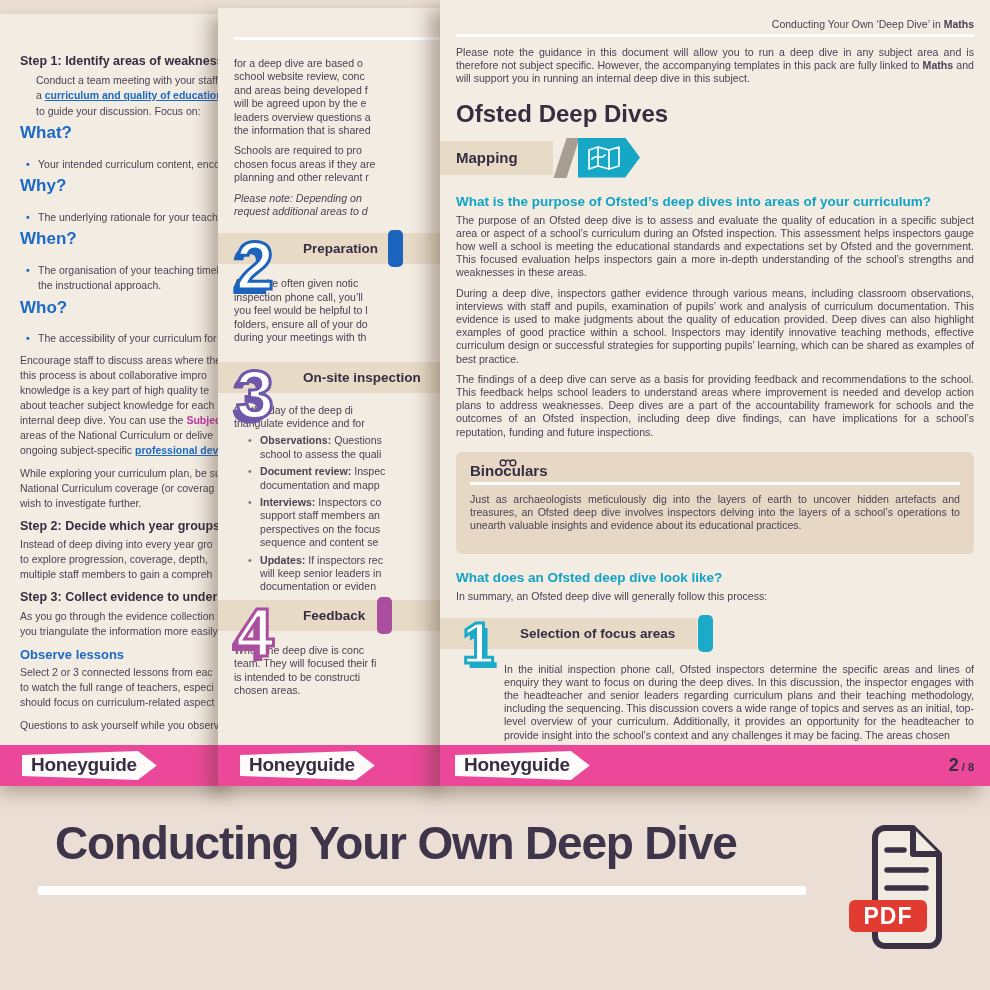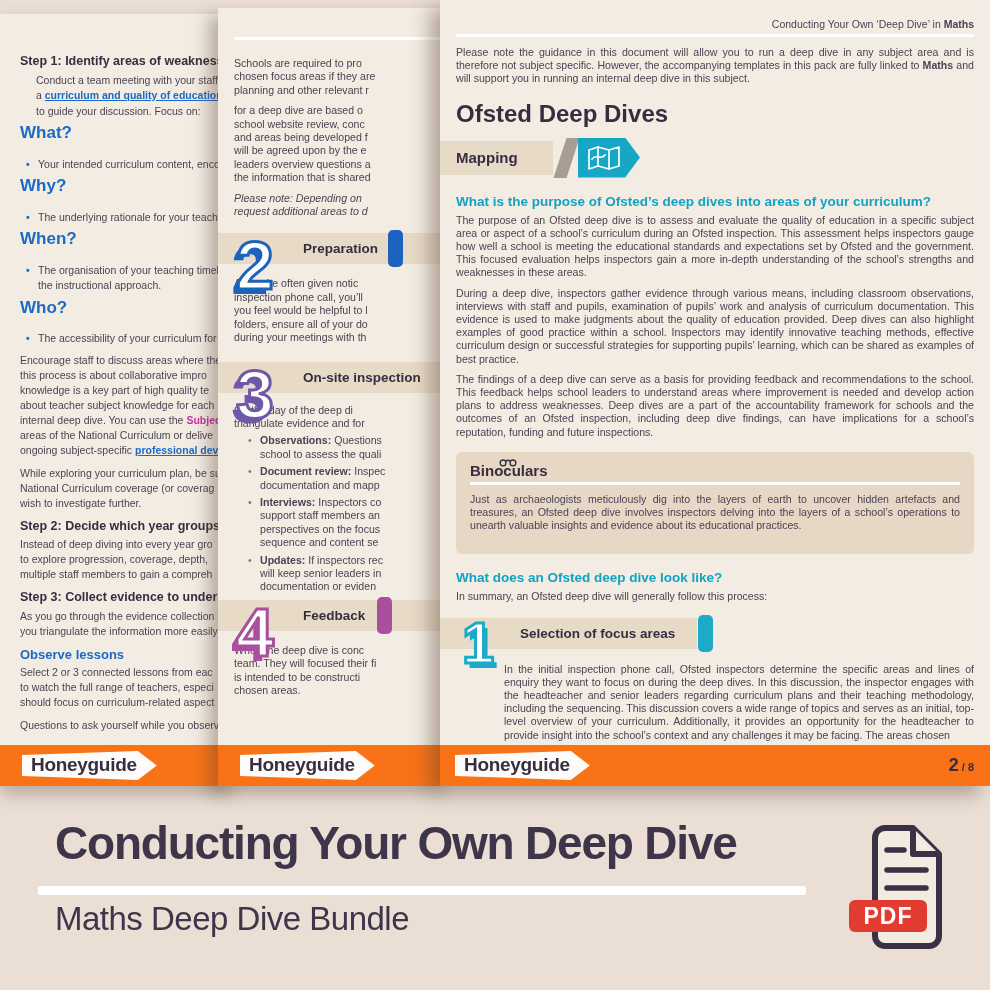--- a/index.html
+++ b/index.html
@@ -79,21 +79,21 @@
   .rp-summary{margin:0 0 10px;line-height:13.2px;}
   .numsec{position:relative;margin:14px -16px 0 -16px;}
   .band1-bg{position:absolute;left:0;top:0;width:257px;height:31px;background:#e7dbc8;}
   .band1{position:relative;height:31px;}
   .band1 .band-title{left:80px;}
   .band1 .tab{left:258px;}
   .num-right{font-size:58px;left:22px;top:-4px;}
   .step1-text{margin:14px 16px 0 64px;}
 
   
-  .page-footer{position:absolute;left:0;right:0;bottom:0;height:41px;background:#f97316;display:flex;align-items:center;}
+  .page-footer{position:absolute;left:0;right:0;bottom:0;height:41px;background:#ec4899;display:flex;align-items:center;}
   .pf-left{padding-left:22px;}
   .pf-right{padding:0 16px 0 15px;justify-content:space-between;}
   .logo{position:relative;display:inline-block;padding:3px 20px 4px 9px;font-size:19px;font-weight:800;color:#372e42;letter-spacing:-.3px;}
   .logo::before{content:"";position:absolute;inset:0;background:#fdfcfa;
                 clip-path:polygon(0 14%,86% 0,100% 50%,86% 100%,0 86%);}
   .logo span{position:relative;}
   .pagenum{display:flex;align-items:baseline;gap:3px;color:#362d41;}
   .pn-big{font-size:18px;font-weight:800;}
   .pn-small{font-size:11px;font-weight:600;}
 
@@ -174,31 +174,31 @@
   </div>
   <div class="page-footer pf-left">
     <div class="logo"><span>Honeyguide</span></div>
   </div>
 </div>
 
 <div class="page page-mid">
   <div class="mid-rule"></div>
   <div class="content">
     <div class="mp-block">
-        <div class="tline"><span>Schools are required to pro</span></div>
-        <div class="tline"><span>chosen focus areas if they are</span></div>
-        <div class="tline"><span>planning and other relevant r</span></div>
-      </div>
-    <div class="mp-block">
         <div class="tline"><span>for a deep dive are based o</span></div>
         <div class="tline"><span>school website review, conc</span></div>
         <div class="tline"><span>and areas being developed f</span></div>
         <div class="tline"><span>will be agreed upon by the e</span></div>
         <div class="tline"><span>leaders overview questions a</span></div>
         <div class="tline"><span>the information that is shared</span></div>
+      </div>
+    <div class="mp-block">
+        <div class="tline"><span>Schools are required to pro</span></div>
+        <div class="tline"><span>chosen focus areas if they are</span></div>
+        <div class="tline"><span>planning and other relevant r</span></div>
       </div>
     <div>
         <div class="tline"><span class="it">Please note: Depending on</span></div>
         <div class="tline"><span class="it">request additional areas to d</span></div>
       </div>
 
     <div class="band mp-band mt15">
       <div class="numeral num-mid n-blue">2</div>
       <span class="band-title">Preparation</span>
       <span class="tab c-blue" style="left:170px;"></span>
@@ -317,21 +317,20 @@
     <div class="pagenum">
       <span class="pn-big">2</span>
       <span class="pn-small">/ 8</span>
     </div>
   </div>
 </div>
 
 <div class="cover">
   <div class="cover-title">Conducting Your Own Deep Dive</div>
   <div class="cover-rule"></div>
-  <div class="cover-sub">Maths Deep Dive Bundle</div>
   <svg class="pdf-icon" width="105" height="140" viewBox="0 0 105 140">
     <path d="M68 10 L94 36 V118 A10 10 0 0 1 84 128 H40 A10 10 0 0 1 30 118 V20 A10 10 0 0 1 40 10 Z" fill="#f2ebe1" stroke="#3a3144" stroke-width="6" stroke-linejoin="round"></path>
     <path d="M68 10 L68 36 L94 36" fill="#f2ebe1" stroke="#3a3144" stroke-width="6" stroke-linejoin="round"></path>
     <g stroke="#3a3144" stroke-width="5.5" stroke-linecap="round">
       <line x1="42" y1="32" x2="59" y2="32"></line>
       <line x1="42" y1="52" x2="81" y2="52"></line>
       <line x1="42" y1="70" x2="81" y2="70"></line>
     </g>
     <rect x="4" y="82" width="78" height="32" rx="6" fill="#e23b31"></rect>
     <text x="43" y="106" text-anchor="middle" font-family="Liberation Sans, sans-serif" font-size="23" font-weight="bold" letter-spacing="1" fill="#ffffff">PDF</text>

